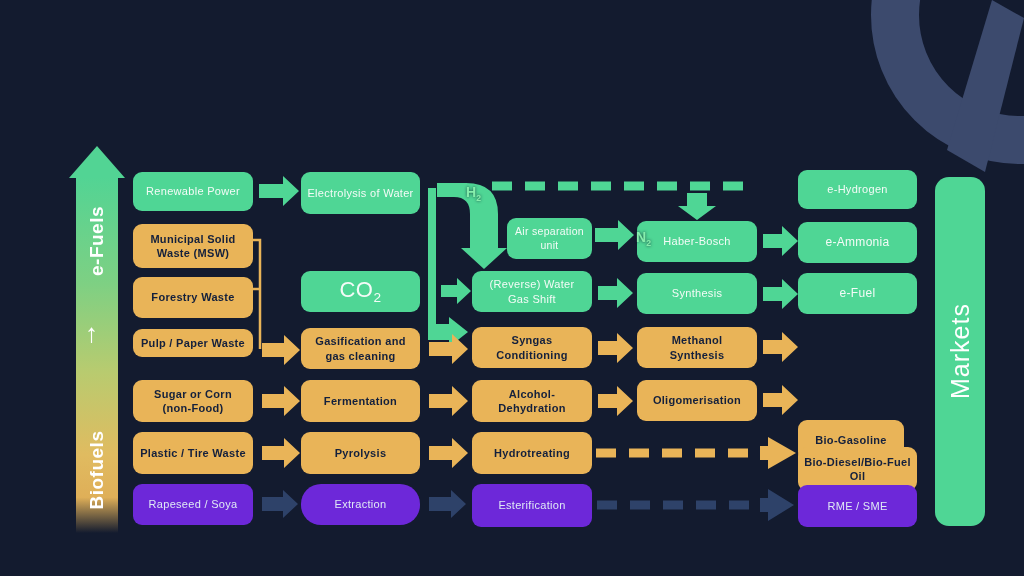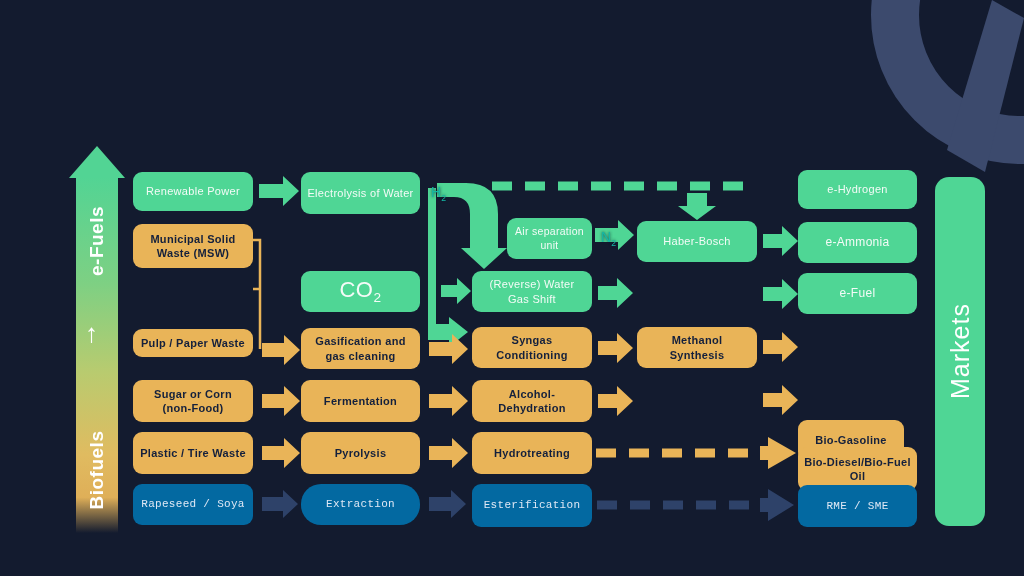--- a/index.html
+++ b/index.html
@@ -20,21 +20,21 @@
   .db{stroke:#2e4269;stroke-width:9;stroke-dasharray:20 13;fill:none;}
   .bo{stroke:#e9b458;stroke-width:2.5;fill:none;}
   
   .box{
     position:absolute;z-index:2;display:flex;align-items:center;justify-content:center;
     text-align:center;border-radius:9px;padding:2px 6px;box-sizing:border-box;
     font-size:11px;line-height:1.3;letter-spacing:.3px;
   }
   .green{background:#4fd695;color:#f4fbf7;}
   .orange{background:#e9b458;color:#14203c;font-weight:700;}
-  .blue{background:#0369a1;color:#dfe8f5;font-family:Liberation Mono, monospace;}
+  .blue{background:#6d28d9;color:#dfe8f5;}
   .big{font-size:22px;letter-spacing:.5px;}
   .sm{font-size:10.5px;}
   sub{font-size:.62em;}
   
   .axis-head{
     position:absolute;z-index:2;left:69px;top:146px;width:0;height:0;
     border-left:28px solid transparent;border-right:28px solid transparent;
     border-bottom:32px solid #52d494;
   }
   .axis-body{
@@ -53,22 +53,23 @@
     position:absolute;z-index:2;left:935px;top:177px;width:50px;height:349px;
     background:#4fd695;border-radius:14px;
   }
   .markets-label{
     position:absolute;z-index:3;left:800px;top:337px;width:320px;height:28px;
     color:#ffffff;font-size:25px;letter-spacing:1px;text-align:center;
     transform:rotate(-90deg);
   }
   
   .gas{
-    position:absolute;z-index:3;color:#14b8a6;font-weight:400;font-size:14px;
+    position:absolute;z-index:3;color:#86efac;font-weight:700;font-size:14px;
     text-shadow:0 0 3px rgba(10,18,36,.75);
+    margin-left:35px;
   }
 </style>
 </head>
 <body>
 
 <div class="stage">
 
   <svg class="layer-watermark" width="1024" height="576">
     <circle cx="1020" cy="15" r="125" fill="none" stroke="#3c4a6d" stroke-width="48"></circle>
     <polygon points="992,0 1024,18 985,172 947,150" fill="#3c4a6d"></polygon>
@@ -112,20 +113,23 @@
   <div class="vlabel" style="left:17px;top:230px;width:160px;height:22px;">e-Fuels</div>
   <div class="axis-glyph" style="left:85px;top:318px;">↑</div>
   <div class="vlabel" style="left:17px;top:459px;width:160px;height:22px;">Biofuels</div>
 
   <div class="box green" style="left:133px;top:172px;width:120px;height:39px;">
       <span>Renewable Power</span>
     </div>
   <div class="box orange" style="left:133px;top:224px;width:120px;height:44px;">
       <span>Municipal Solid Waste (MSW)</span>
     </div>
+  <div class="box orange" style="left:133px;top:277px;width:120px;height:41px;">
+      <span>Forestry Waste</span>
+    </div>
   <div class="box orange" style="left:133px;top:329px;width:120px;height:28px;">
       <span>Pulp / Paper Waste</span>
     </div>
   <div class="box orange" style="left:133px;top:380px;width:120px;height:42px;">
       <span>Sugar or Corn (non-Food)</span>
     </div>
   <div class="box orange" style="left:133px;top:432px;width:120px;height:42px;">
       <span>Plastic / Tire Waste</span>
     </div>
   <div class="box blue" style="left:133px;top:484px;width:120px;height:41px;">
@@ -166,23 +170,29 @@
   <div class="box orange" style="left:472px;top:432px;width:120px;height:42px;">
       <span>Hydrotreating</span>
     </div>
   <div class="box blue" style="left:472px;top:484px;width:120px;height:43px;">
       <span>Esterification</span>
     </div>
 
   <div class="box green" style="left:637px;top:221px;width:120px;height:41px;">
       <span>Haber-Bosch</span>
     </div>
+  <div class="box green" style="left:637px;top:273px;width:120px;height:41px;">
+      <span>Synthesis</span>
+    </div>
   <div class="box orange" style="left:637px;top:327px;width:120px;height:41px;">
       <span>Methanol Synthesis</span>
     </div>
+  <div class="box orange" style="left:637px;top:380px;width:120px;height:41px;">
+      <span>Oligomerisation</span>
+    </div>
 
   <div class="box green" style="left:798px;top:170px;width:119px;height:39px;font-size:11px;">
       <span>e-Hydrogen</span>
     </div>
   <div class="box green" style="left:798px;top:222px;width:119px;height:41px;font-size:12px;">
       <span>e-Ammonia</span>
     </div>
   <div class="box green" style="left:798px;top:273px;width:119px;height:41px;font-size:12px;">
       <span>e-Fuel</span>
     </div>

